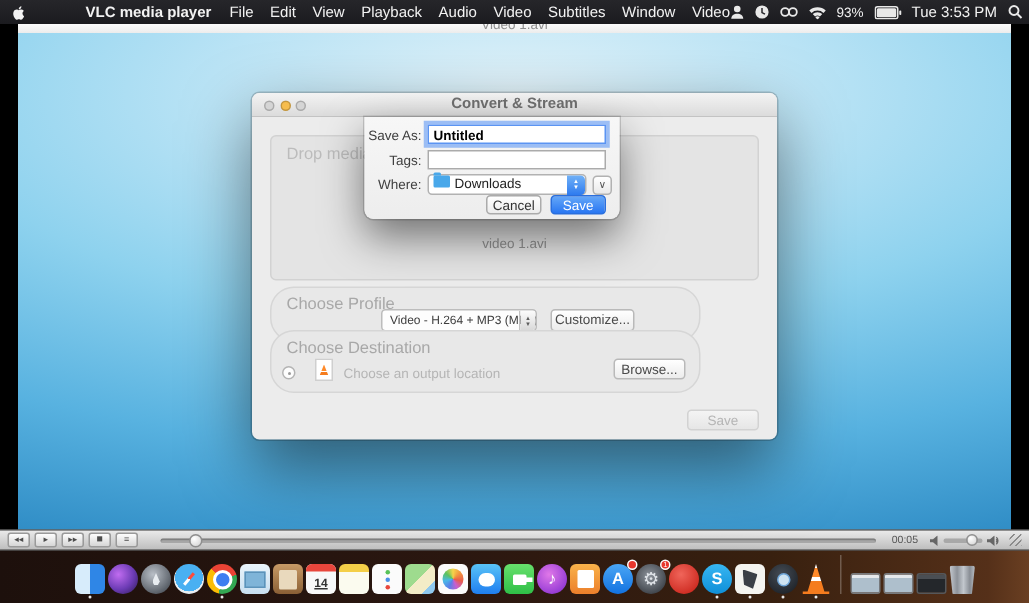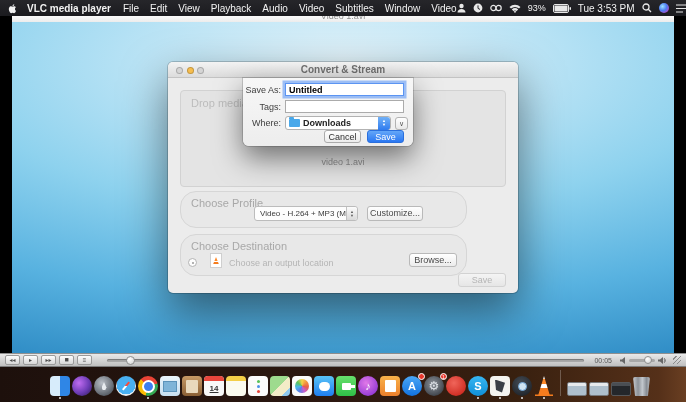--- a/index.html
+++ b/index.html
@@ -11,21 +11,21 @@
   }
 
   
   .menubar {
     position:absolute; left:0; top:0; width:686px; height:16px;
     background:linear-gradient(180deg,#26262a,#1b1b1f);
     display:flex; align-items:center; color:#f2f2f2; font-size:10px;
     padding:0 7px; z-index:40;
   }
   .menubar .apple { width:11px; height:11px; margin-right:9px; flex:0 0 auto; }
-  .menubar .appname { font-weight:700; margin-right:12px; white-space:nowrap; }
+  .menubar .appname { font-weight:700; margin-right:12px; white-space:nowrap;margin-left:30px; }
   #menu-items { display:flex; gap:11px; }
   #menu-items .mi { white-space:nowrap; cursor:default; }
   .mstatus { margin-left:auto; display:flex; align-items:center; gap:7px; }
   .mstatus svg { display:block; }
   .mstatus .pct { font-size:9px; }
   .mstatus .clock { font-size:10px; white-space:nowrap; }
   .siri-orb { width:10px; height:10px; border-radius:50%;
     background:radial-gradient(circle at 35% 35%, #9be2ff 0%, #4d7df2 45%, #b14cc9 80%, #2b1f52 100%); }
 
   
@@ -162,21 +162,21 @@
   .popup { position:absolute; left:73px; top:14px; width:104px; height:15px;
     background:#fdfdfd; border:1px solid #bcbcbc; border-radius:3px;
     font-size:8px; color:#3c3c3c; line-height:13px; padding-left:5px; white-space:nowrap; overflow:hidden; }
   .popup .stepper { position:absolute; right:0; top:0; bottom:0; width:11px;
     background:linear-gradient(180deg,#fcfcfc,#d9d9d9); border-left:1px solid #c2c2c2;
     border-radius:0 2px 2px 0; display:flex; flex-direction:column; align-items:center; justify-content:center;
     font-size:4px; line-height:4px; color:#5c5c5c; }
   .btn { background:linear-gradient(180deg,#ffffff,#ececec); border:1px solid #b9b9b9;
     border-radius:3px; font-size:9px; color:#4a4a4a; text-align:center; }
   .customize { position:absolute; left:186px; top:14px; width:56px; height:15px; line-height:13px; }
-  .sect-dest { top:155px; height:42px; }
+  .sect-dest { top:141px; height:42px; }
   .radio { position:absolute; left:7px; top:23px; width:9px; height:9px; border-radius:50%;
     background:#fdfdfd; border:1px solid #b4b4b4; }
   .radio::after { content:""; position:absolute; left:2.5px; top:2.5px; width:2.5px; height:2.5px;
     border-radius:50%; background:#9a9a9a; }
   .vlcdoc { position:absolute; left:29px; top:18px; width:12px; height:15px; background:#fff;
     border:1px solid #cfcfcf; display:flex; align-items:center; justify-content:center; }
   .vlcdoc::after { content:""; width:7px; height:7px;
     background:linear-gradient(180deg,#ff8a2a 60%, #fff 60% 75%, #f57c1e 75%);
     clip-path:polygon(50% 0, 90% 100%, 10% 100%); }
   .destph { position:absolute; left:48px; top:23px; font-size:9px; color:#b5b5b5; }
@@ -194,21 +194,21 @@
   .slabel { width:38px; text-align:right; margin-right:4px; font-size:9px; color:#3f3f3f; flex:0 0 auto; }
   .sfield { height:13px; border:1px solid #ababab; background:#fff; font-size:9px;
     font-family:"Liberation Sans",sans-serif; padding:0 3px; color:#000; }
   .row-saveas { top:5px; }
   .row-saveas .sfield { width:119px; font-weight:700;
     border:1px solid #5b94f2; box-shadow:0 0 0 2.5px rgba(108,160,245,.65); }
   .row-tags { top:22px; }
   .row-tags .sfield { width:119px; }
   .row-where { top:38px; }
   .wherepopup { position:relative; width:106px; height:14px; background:#fff;
-    border:1px solid #b2b2b2; border-radius:3px; display:flex; align-items:center; padding-left:3px;font-weight:bold; }
+    border:1px solid #b2b2b2; border-radius:3px; display:flex; padding-left:3px; }
   .folder { width:11px; height:8px; background:#49a8ea; border-radius:1px; position:relative; margin-right:3px; flex:0 0 auto; }
   .folder::before { content:""; position:absolute; top:-2px; left:0; width:5px; height:2px;
     background:#49a8ea; border-radius:1px 1px 0 0; }
   .wherepopup .wtext { font-size:9px; color:#222; }
   .bluestep { position:absolute; right:0; top:-0.5px; bottom:-0.5px; width:12px;
     background:linear-gradient(180deg,#71b1f7,#2e7bef); border-radius:0 3px 3px 0;
     display:flex; flex-direction:column; align-items:center; justify-content:center;
     color:#fff; font-size:4px; line-height:4px; }
   .chevbtn { width:13px; height:13px; margin-left:4px; background:linear-gradient(180deg,#fff,#e9e9e9);
     border:1px solid #b2b2b2; border-radius:3px; font-size:7px; color:#555;

